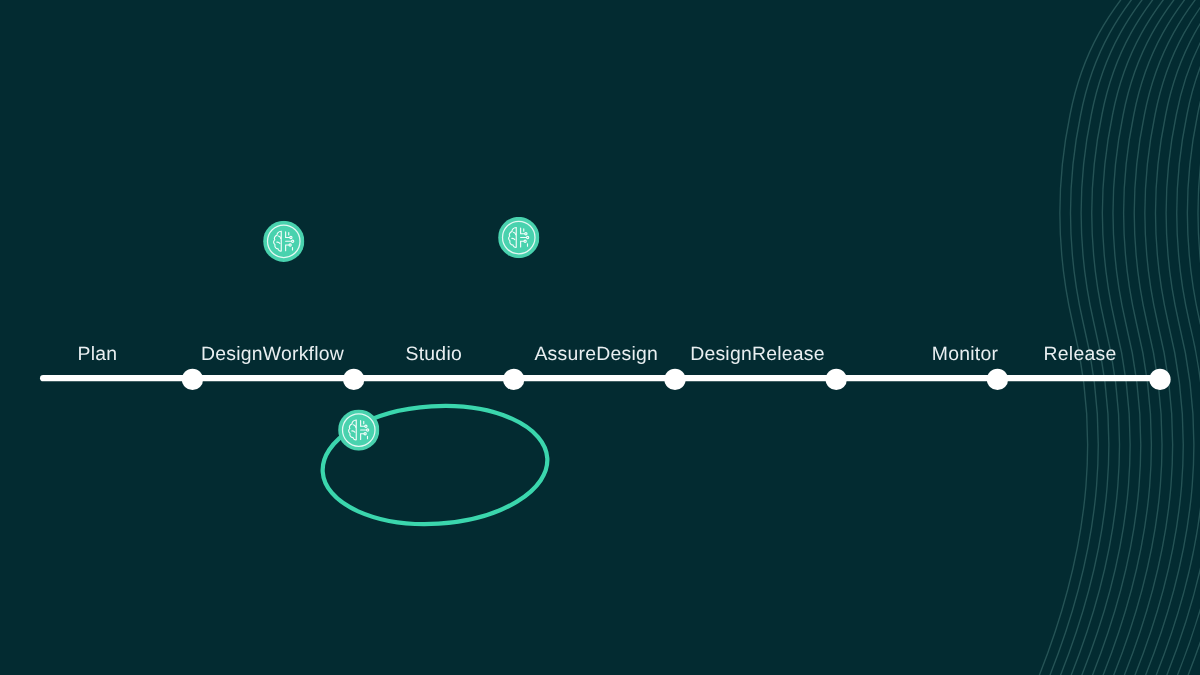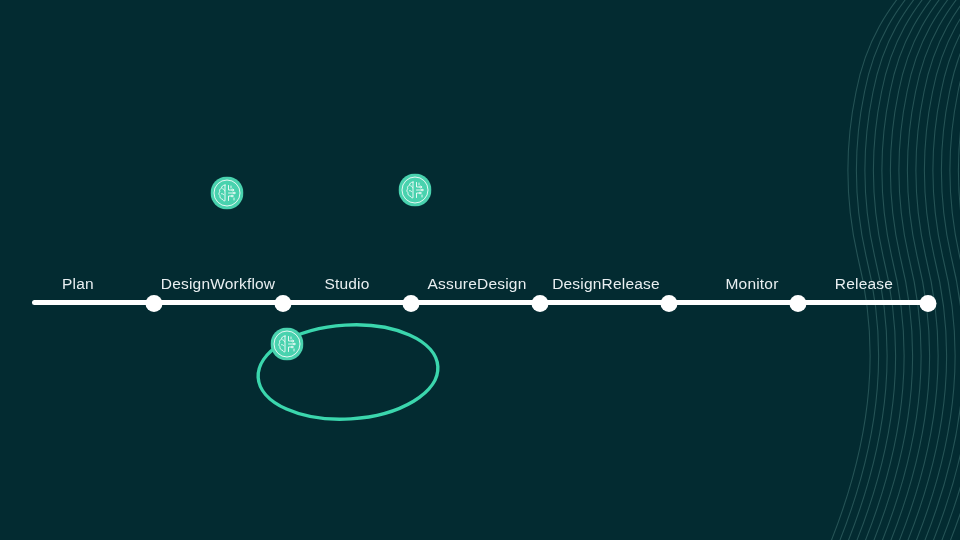--- a/index.html
+++ b/index.html
@@ -129,21 +129,21 @@
 
   </div>
   <div class="stage" style="left:477px">
     <span>Assure</span>
     <span>Design</span>
   </div>
   <div class="stage" style="left:606px">
     <span>Design</span>
     <span>Release</span>
   </div>
-  <div class="stage" style="left:752px">
+  <div class="stage" style="left:772px">
     <span>Monitor</span>
 
   </div>
   <div class="stage" style="left:864px">
     <span>Release</span>
 
   </div>
 
   <svg class="highlight-ellipse-svg" style="left:250px;top:310px" width="196" height="124">
     <ellipse cx="98" cy="62" rx="90" ry="47" fill="none" stroke="#3bd6ad" stroke-width="3.4" transform="rotate(-3.5 98 62)"></ellipse>

